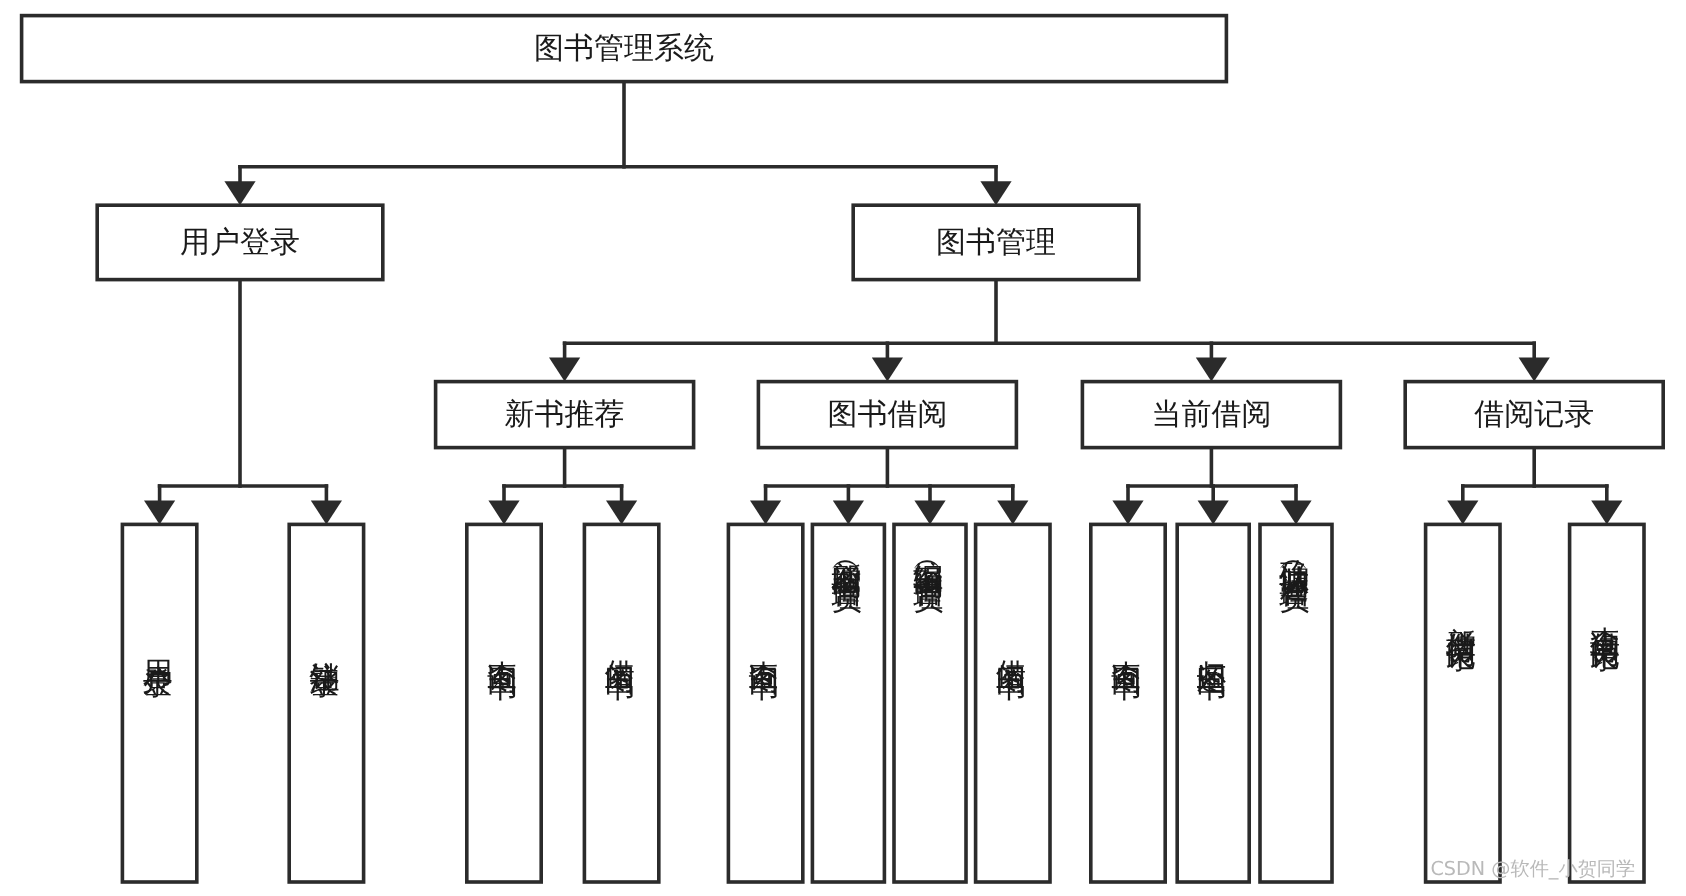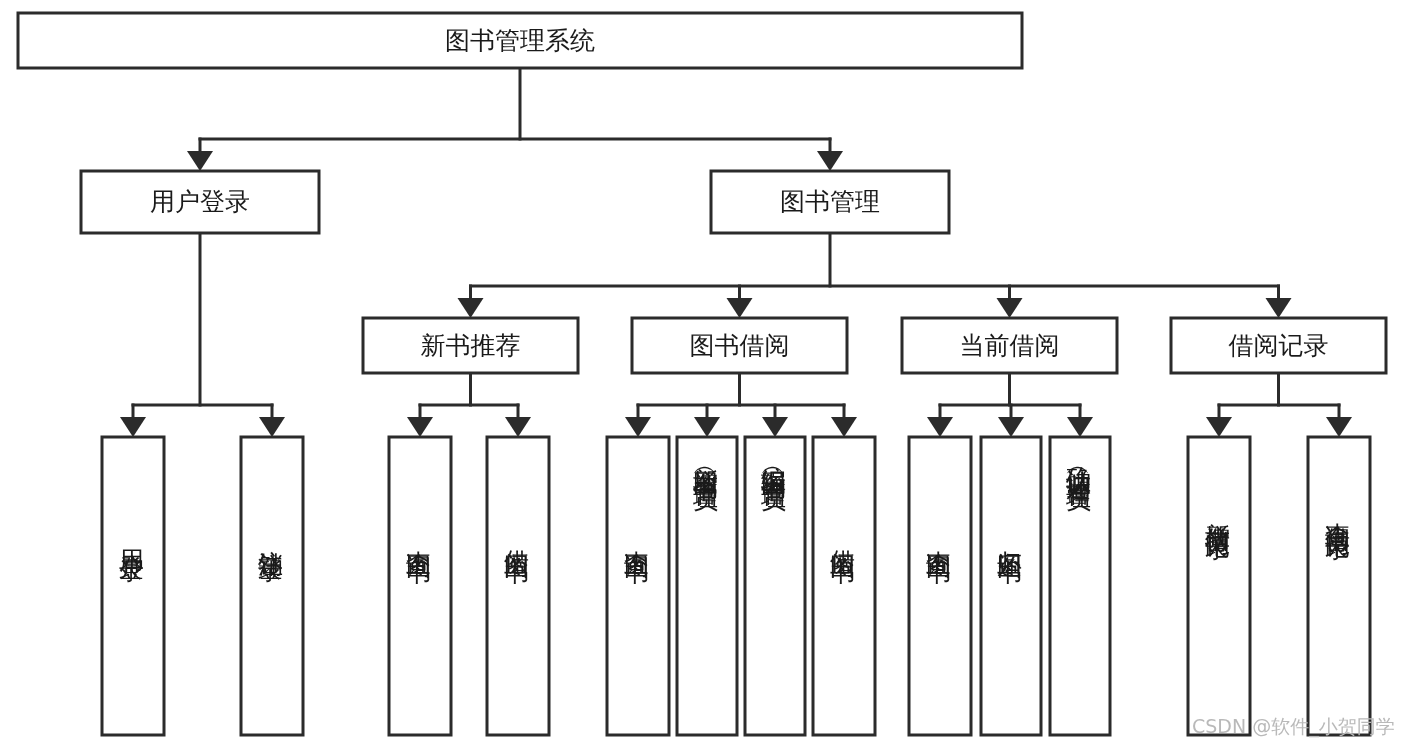--- a/index.html
+++ b/index.html
@@ -58,21 +58,21 @@
     color: #1a1a1a;
     letter-spacing: 3px;
     line-height: 1;
     white-space: nowrap;
     text-align: start;
     pointer-events: none;
   }
   .watermark {
     position: absolute;
     font-family: "DejaVu Sans", "Liberation Sans", sans-serif;
-    font-size: 19px;
+    font-size: 16px;
     color: #b9b9b9;
     white-space: nowrap;
   }
 </style>
 </head>
 <body>
 
 <div id="diagram-root">
 
   <svg id="diagram-canvas" viewBox="0 0 1405 747" xmlns="http://www.w3.org/2000/svg">

